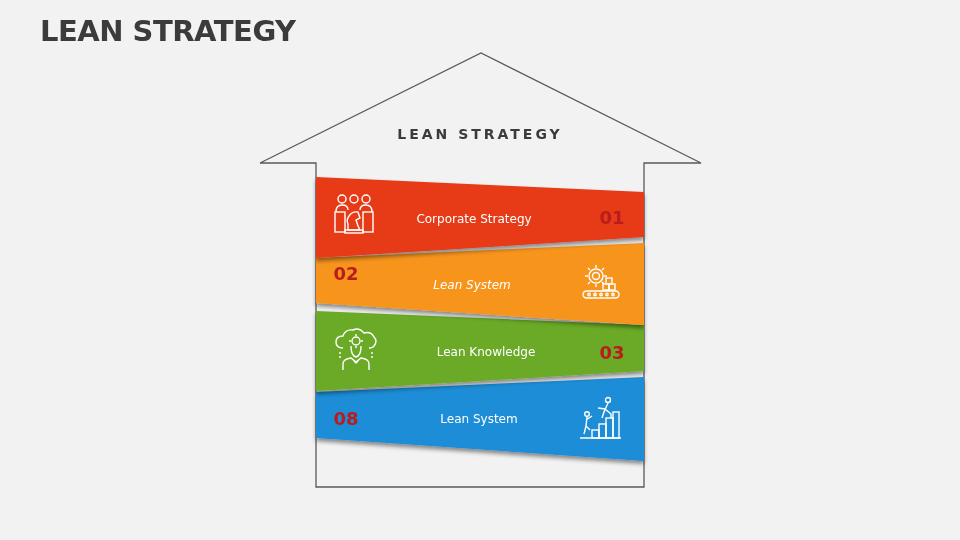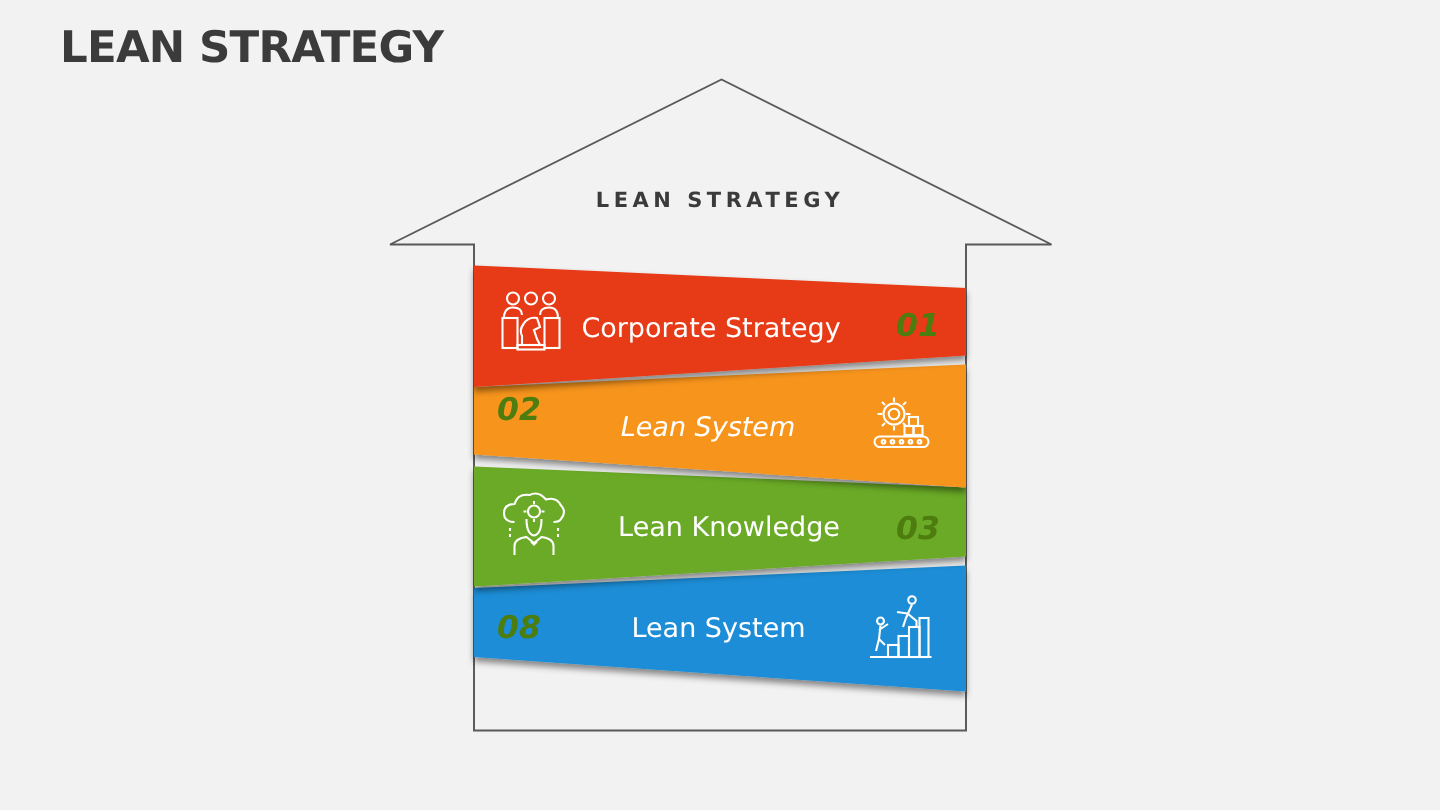--- a/index.html
+++ b/index.html
@@ -25,31 +25,30 @@
       left: 360px; width: 240px; top: 126px;
       text-align: center;
       font-size: 14px;
       font-weight: bold;
       letter-spacing: 3px;
       color: #3b3b3b;
     }
     .band-text {
       position: absolute;
       color: #ffffff;
-      font-size: 18px;
+      font-size: 12px;
       white-space: nowrap;
       transform: translate(-50%, -50%);
     }
     .band-num {
       position: absolute;
-      color: #4d7c0f;
-      font-size: 21px;
+      color: #b91c1c;
+      font-size: 18px;
       font-weight: bold;
       transform: translate(-50%, -50%);
-      font-style: italic;
     }
     .icon {
       position: absolute;
       transform: translate(-50%, -50%);
     }
   </style>
 </head>
 <body>
 
 <div class="slide-title">LEAN STRATEGY</div>

